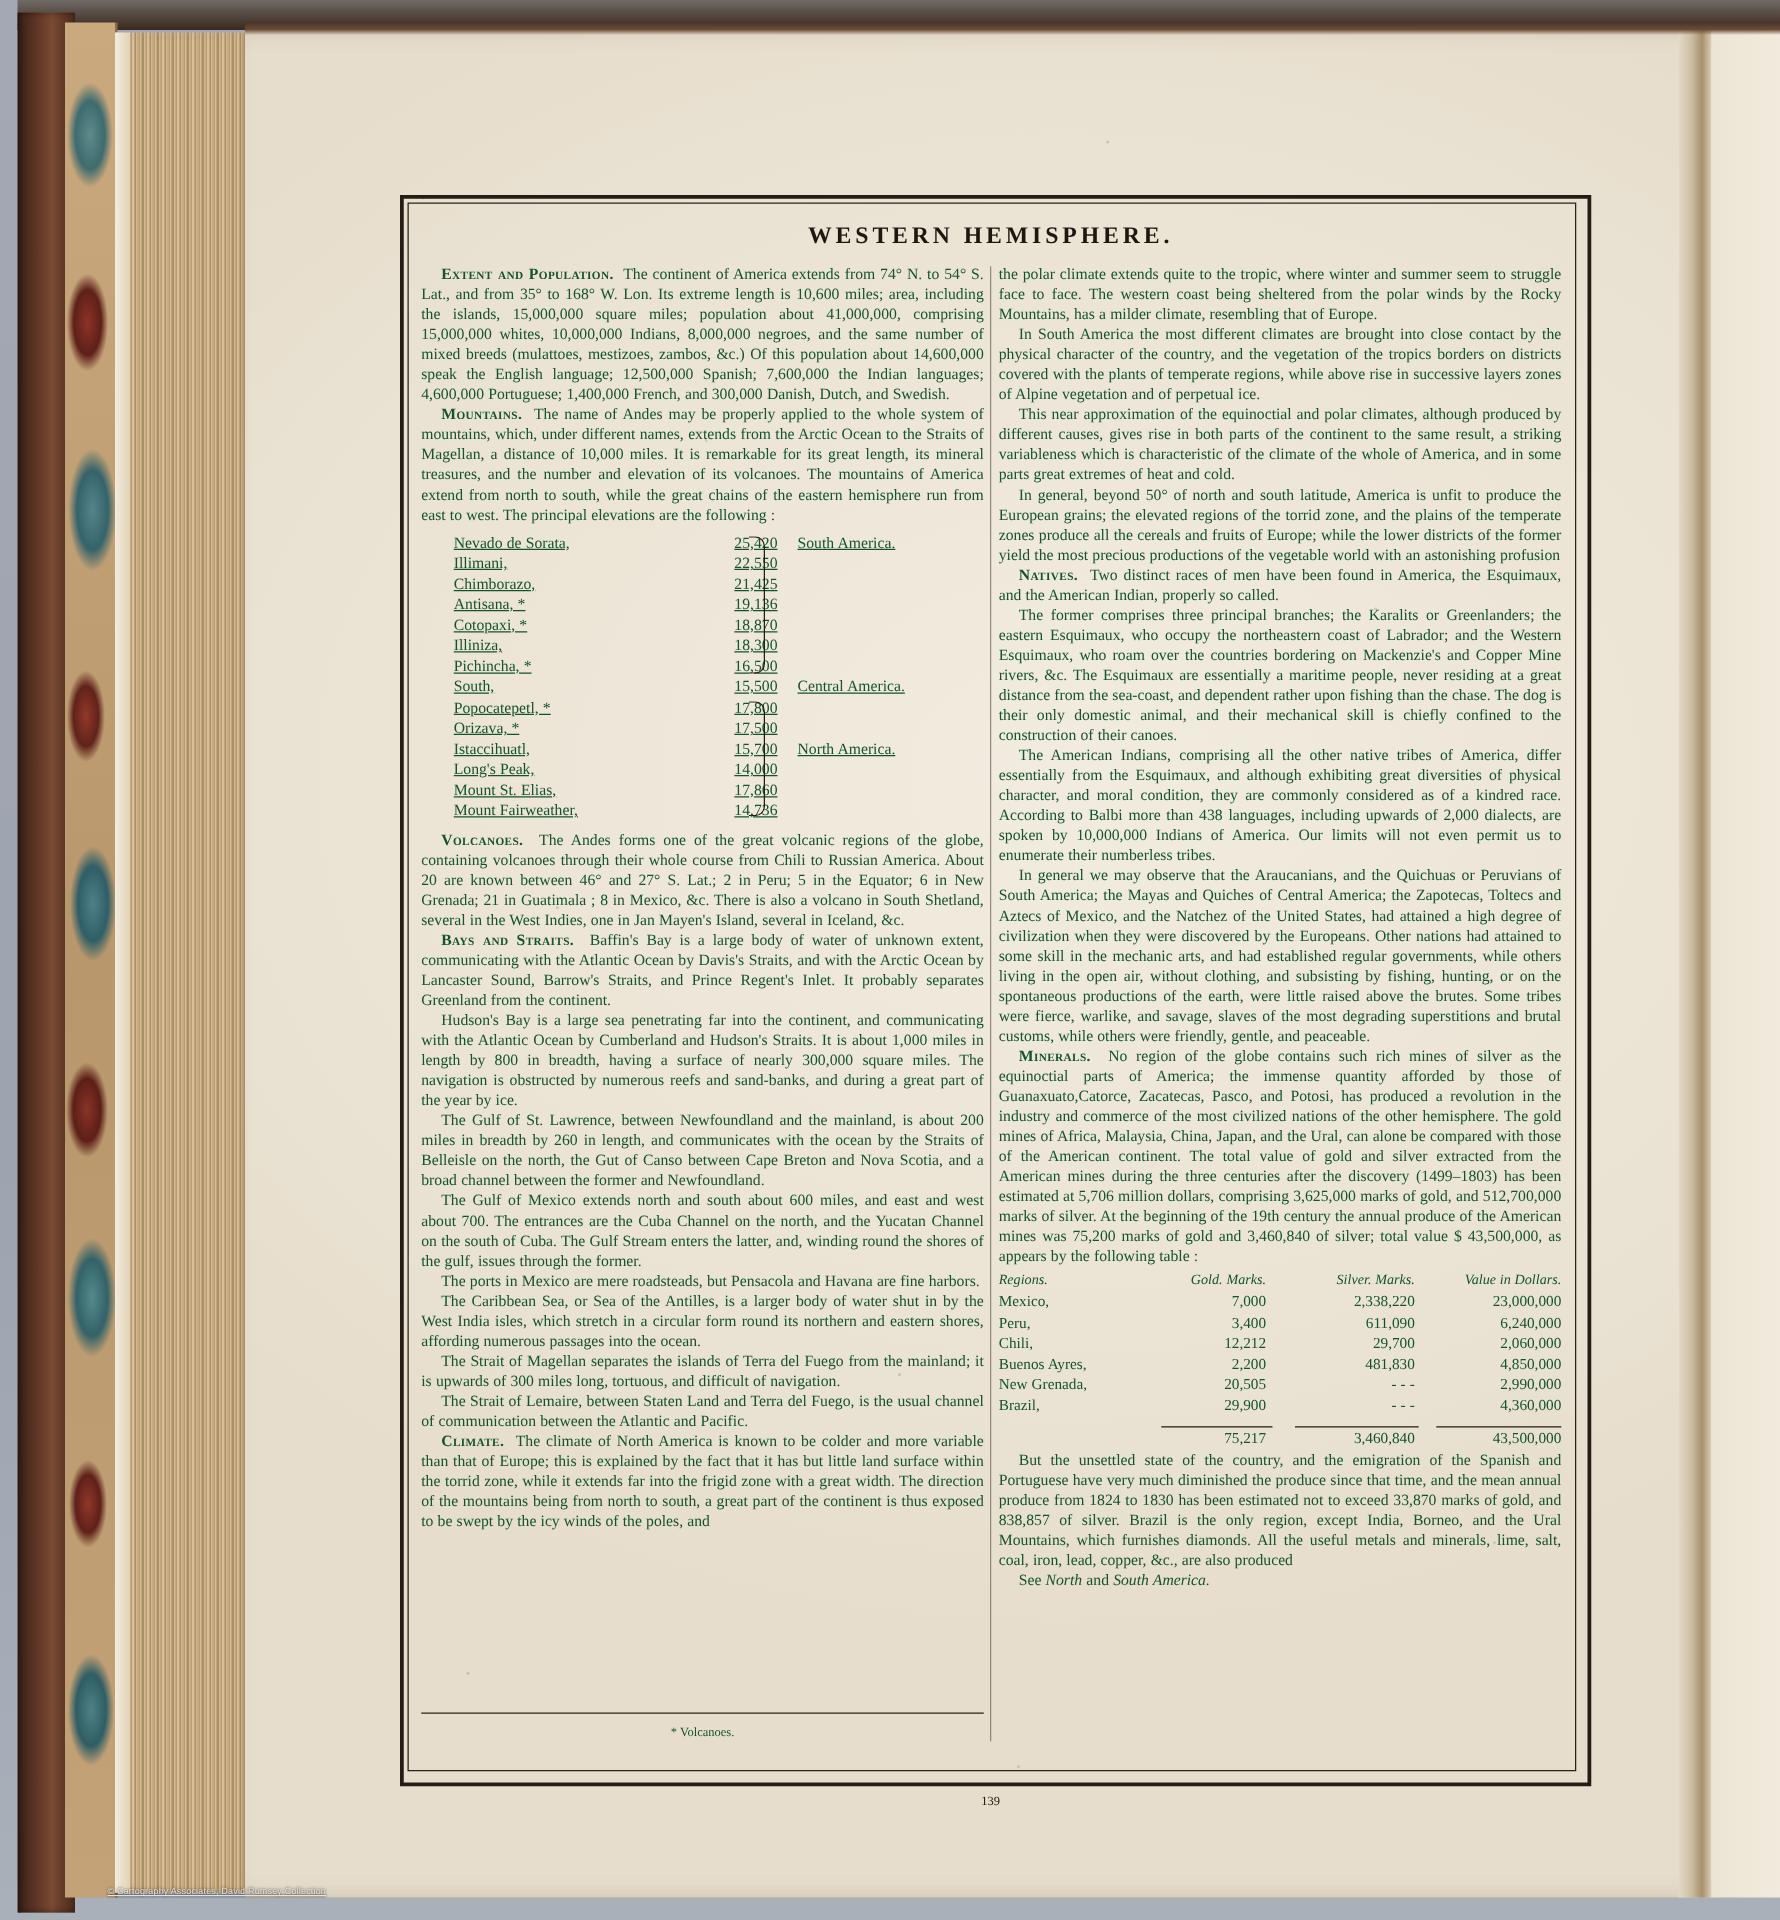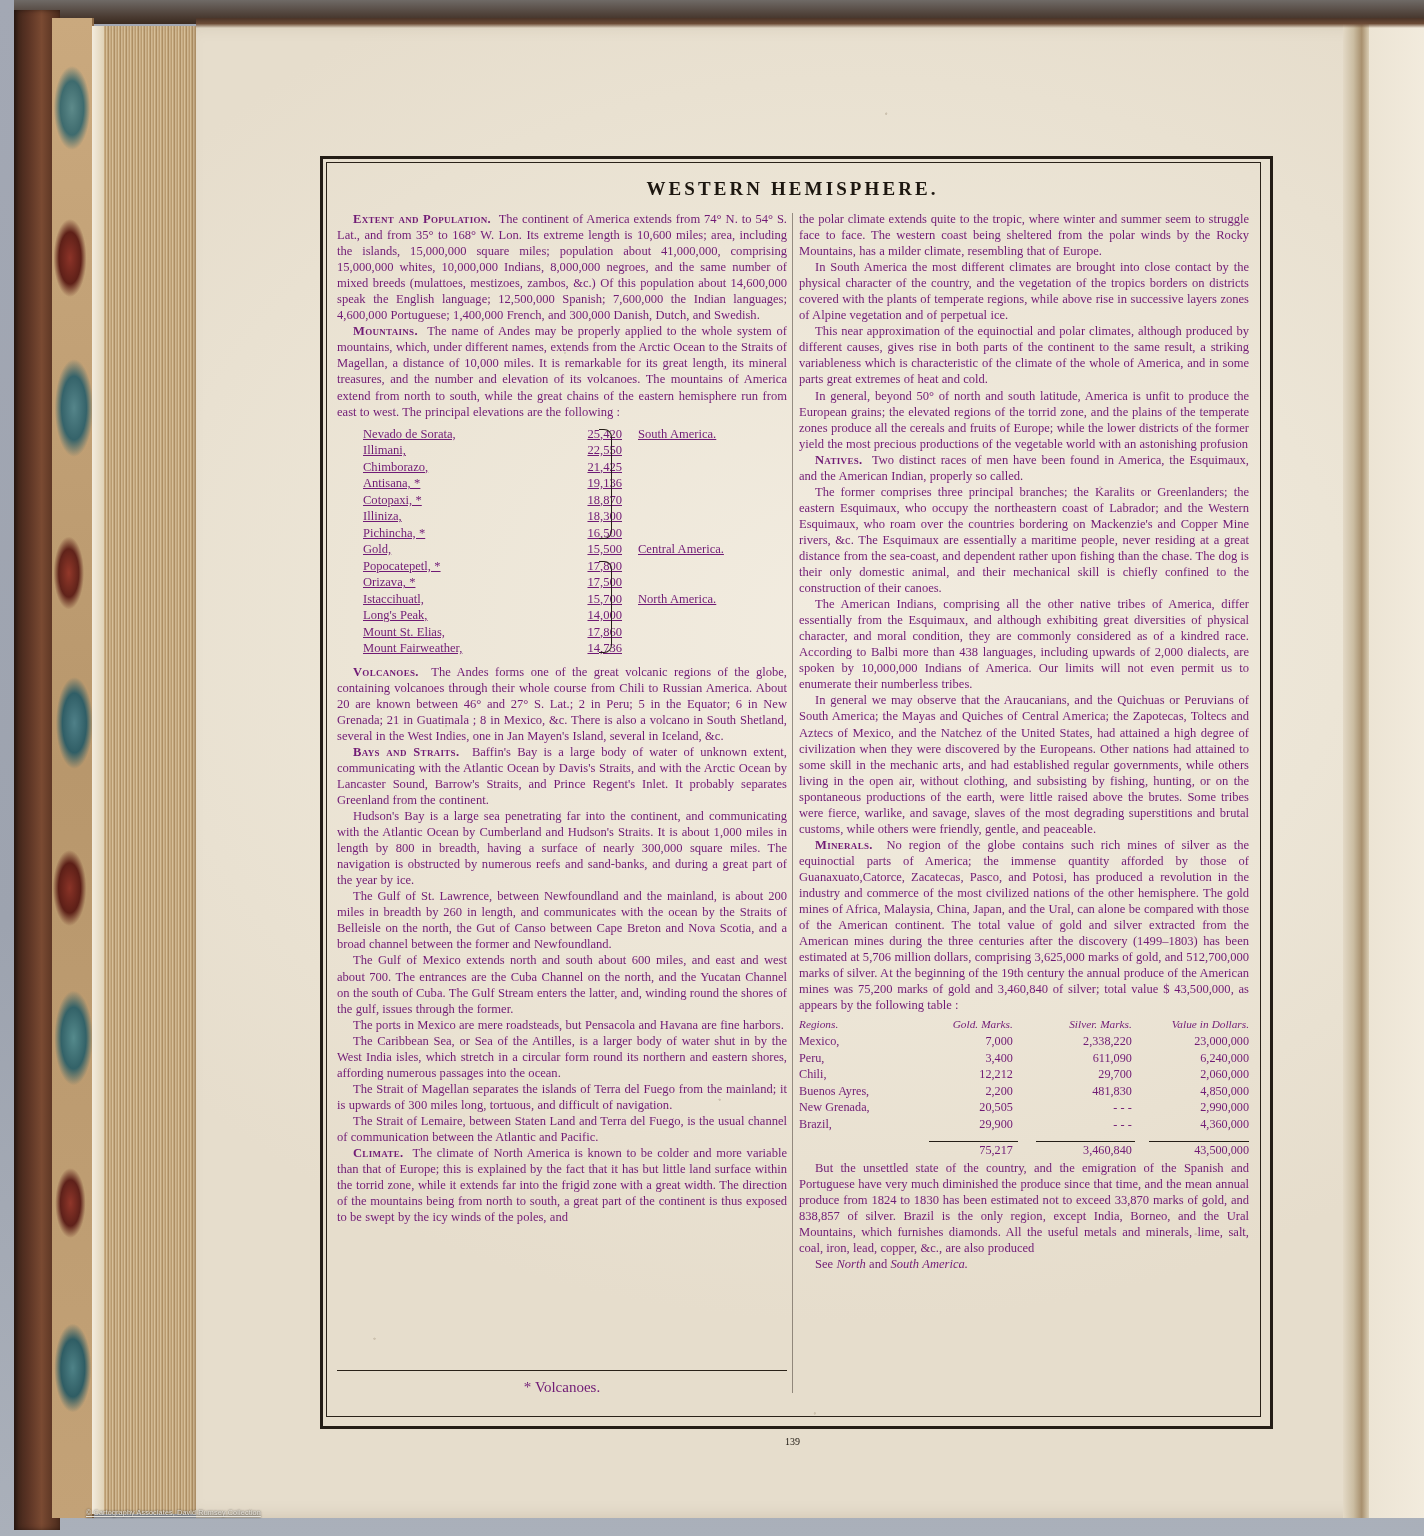--- a/index.html
+++ b/index.html
@@ -85,21 +85,21 @@
   .rule-inner{position:absolute;left:326px;top:162px;width:933px;height:1253px;
     border:1px solid #2a2219;}
 
   
   .title{position:absolute;left:326px;top:178px;width:933px;
     text-align:center;font-size:19px;font-weight:700;color:#1d1710;
     letter-spacing:3.1px;font-family:"Liberation Serif", serif;}
 
   .cols{position:absolute;left:337px;top:211px;width:912px;height:1186px;}
   .col{position:absolute;top:0;width:450px;height:1186px;
-    font-size:12.55px;line-height:16.05px;color:#701a75;text-align:justify;
+    font-size:12.55px;line-height:16.05px;color:#14532d;text-align:justify;
     -webkit-hyphens:none;hyphens:none;word-spacing:.2px;}
   .col-l{left:0;}
   .col-r{left:462px;}
   .coldiv{position:absolute;left:455px;top:2px;width:1px;height:1180px;
     background:#4a4038;opacity:.55;}
 
   p{margin:0;text-indent:16px;}
   .sc{font-variant:small-caps;font-weight:700;letter-spacing:.3px;}
   i{font-style:italic;}
 
@@ -109,21 +109,21 @@
   .mt-name{width:185px;padding-left:26px;white-space:nowrap;}
   .mt-val{width:74px;text-align:right;white-space:nowrap;}
   .mt-reg{padding-left:16px;white-space:nowrap;}
   .brace{position:absolute;width:12px;border:1.4px solid #241d16;border-left:none;
     border-radius:0 8px 8px 0;}
 
   
   .fnrule{position:absolute;left:0;bottom:26px;width:450px;height:0;
     border-top:1.5px solid #2a2219;}
   .fnote{position:absolute;left:0;bottom:2px;width:450px;text-align:center;
-    font-size:15px;}
+    font-size:10px;}
 
   
   .mintab{margin:3px 0 2px 0;font-size:12.2px;}
   .mintab .hdr{font-style:italic;font-size:11.3px;justify-content:flex-end;}
   .mintab-row{display:flex;height:16.6px;align-items:baseline;}
   .c-reg{width:130px;}
   .c-gold{width:100px;text-align:right;}
   .c-sil{width:128px;text-align:right;}
   .c-val{width:126px;text-align:right;}
   .mintab .hdr .c-reg{text-align:left;}
@@ -194,21 +194,21 @@
           </div>
         <div class="mt-row">
             <span class="mt-name">Illiniza,</span>
             <span class="mt-val">18,300</span>
           </div>
         <div class="mt-row">
             <span class="mt-name">Pichincha, *</span>
             <span class="mt-val">16,500</span>
           </div>
         <div class="mt-row">
-            <span class="mt-name">Gold,</span>
+            <span class="mt-name">South,</span>
             <span class="mt-val">15,500</span>
             <span class="mt-reg">Central America.</span>
           </div>
         <div class="mt-row">
             <span class="mt-name">Popocatepetl, *</span>
             <span class="mt-val">17,800</span>
           </div>
         <div class="mt-row">
             <span class="mt-name">Orizava, *</span>
             <span class="mt-val">17,500</span>

